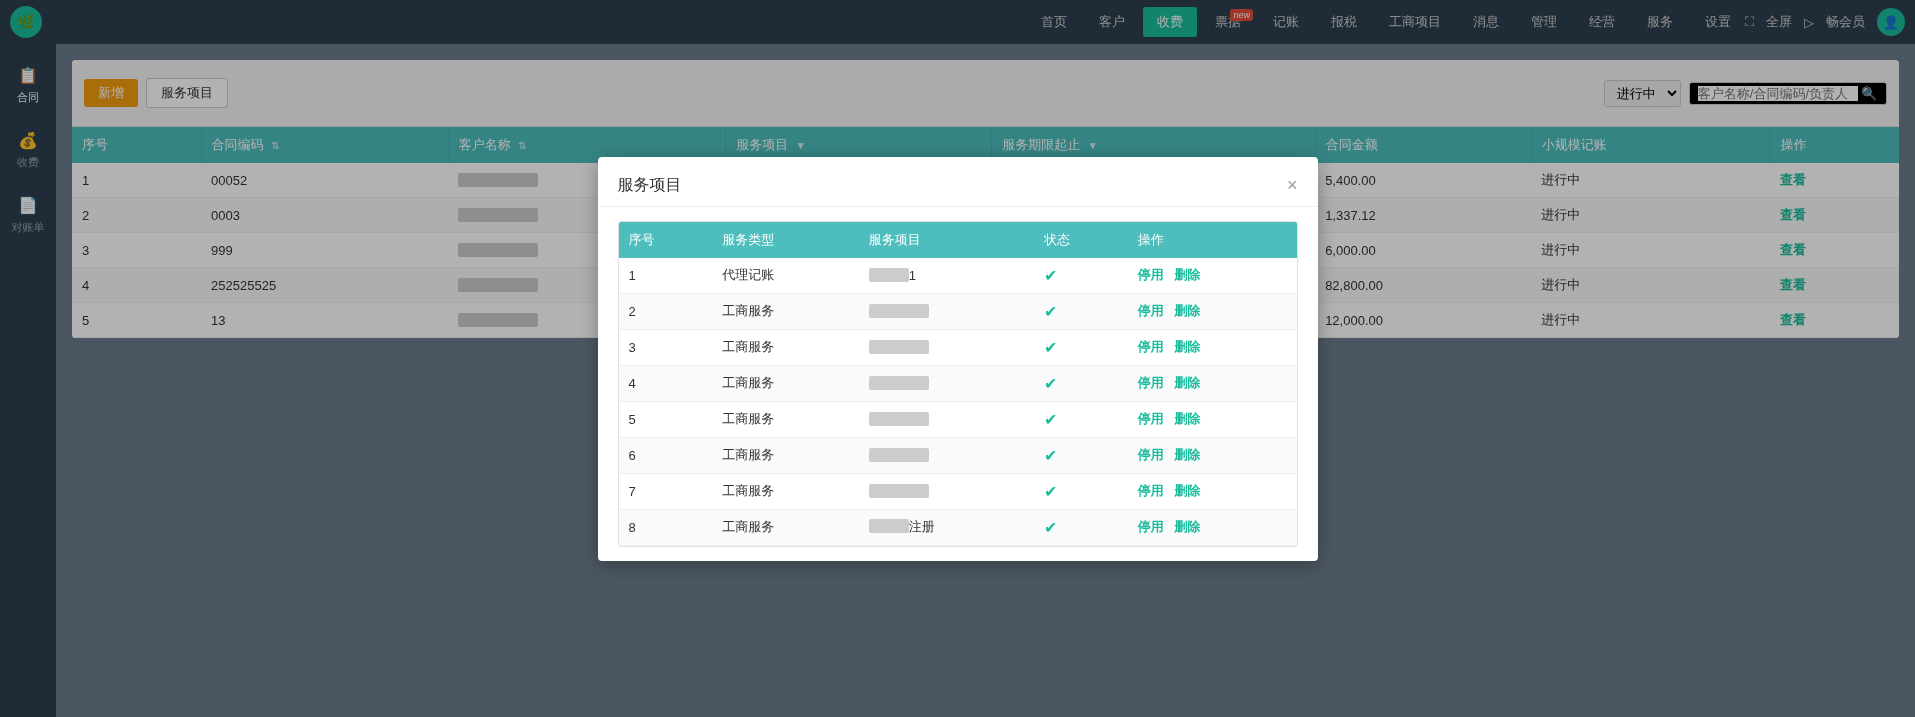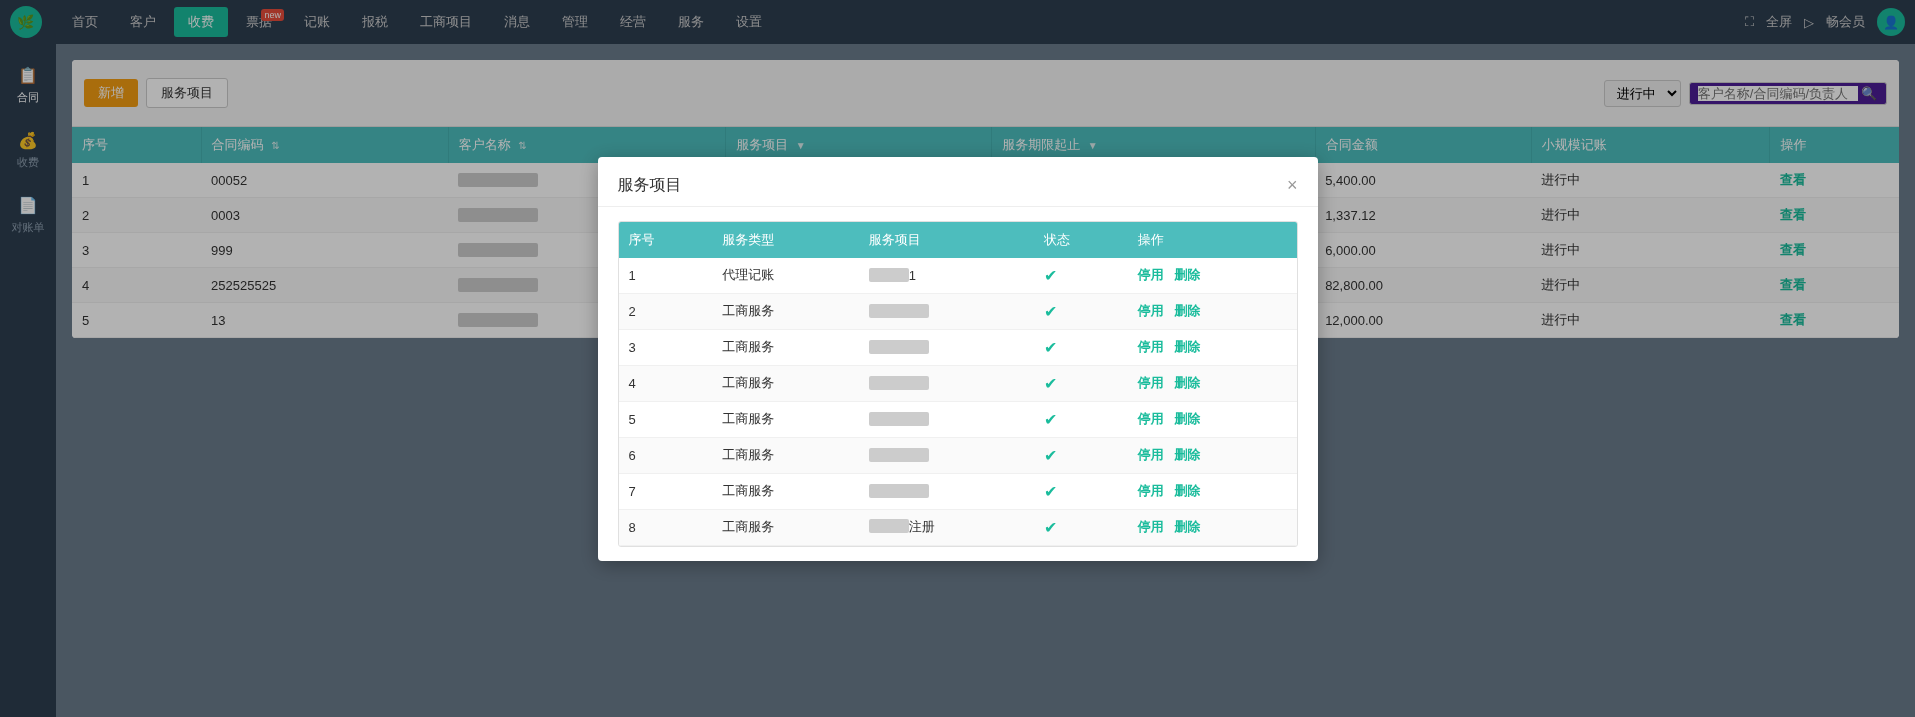--- a/index.html
+++ b/index.html
@@ -17,21 +17,21 @@
     }
     .top-nav .logo {
       width: 32px; height: 32px;
       background: #1abc9c;
       border-radius: 50%;
       display: flex; align-items: center; justify-content: center;
       margin-right: 16px;
       color: white; font-size: 14px;
     }
     .top-nav .nav-items {
-      display: flex; gap: 4px; flex: 1;
+      display: flex; gap: 4px; flex: 1; justify-content: flex-end;
     }
     .top-nav .nav-item {
       padding: 6px 14px;
       cursor: pointer;
       border-radius: 3px;
       color: #ccc;
       font-size: 13px;
       position: relative;
     }
     .top-nav .nav-item.active {
@@ -138,21 +138,21 @@
       padding: 4px 8px;
       border: 1px solid #ccc;
       border-radius: 3px;
       font-size: 13px;
     }
     .search-box {
       display: flex; align-items: flex-end;
       border: 1px solid #ccc;
       border-radius: 3px;
       padding: 3px 8px;
-      background: #4c1d95;
+      background: #000000;
       gap: 4px;
     }
     .search-box input {
       border: none; outline: none; font-size: 13px; width: 160px; color: #999;
     }
 
     
     .contract-table { width: 100%; border-collapse: collapse; }
     .contract-table thead tr { background: #4dbdbd; color: #fff; }
     .contract-table thead th {

